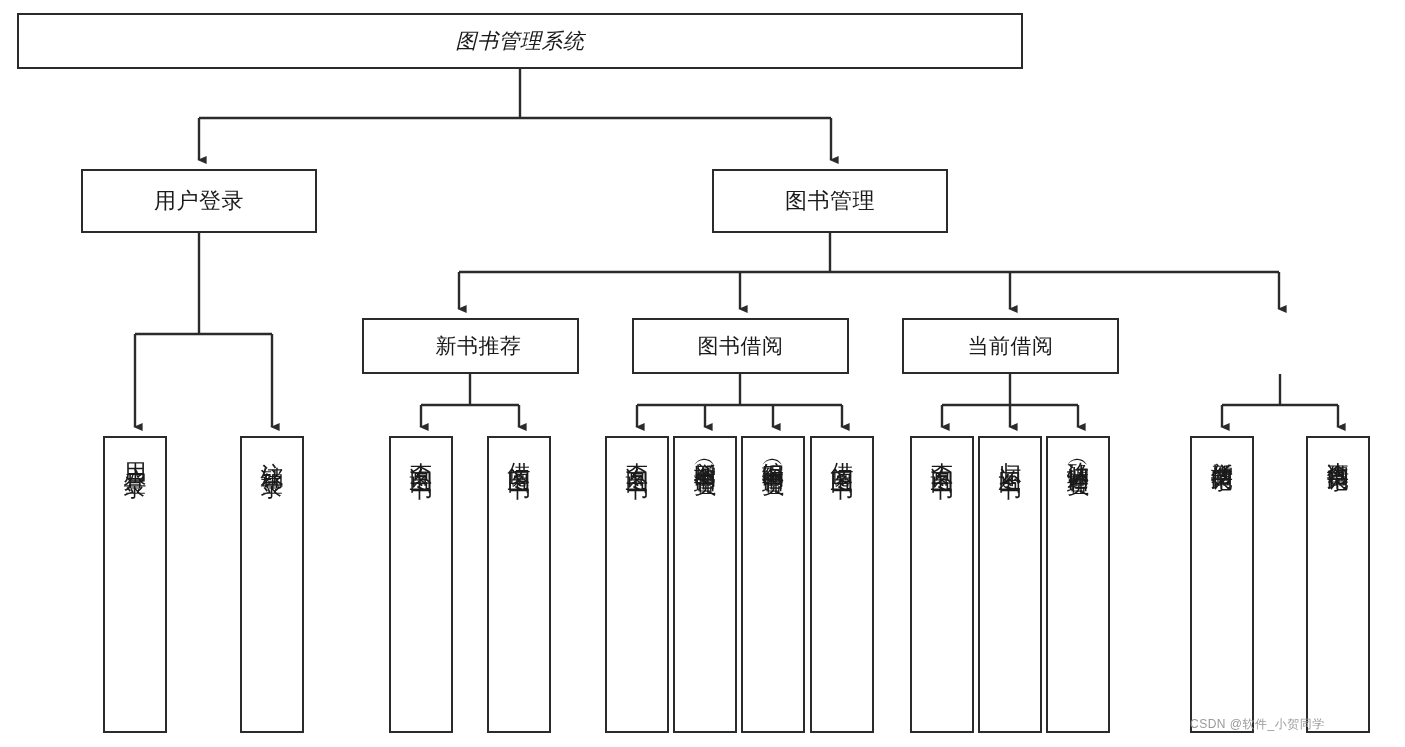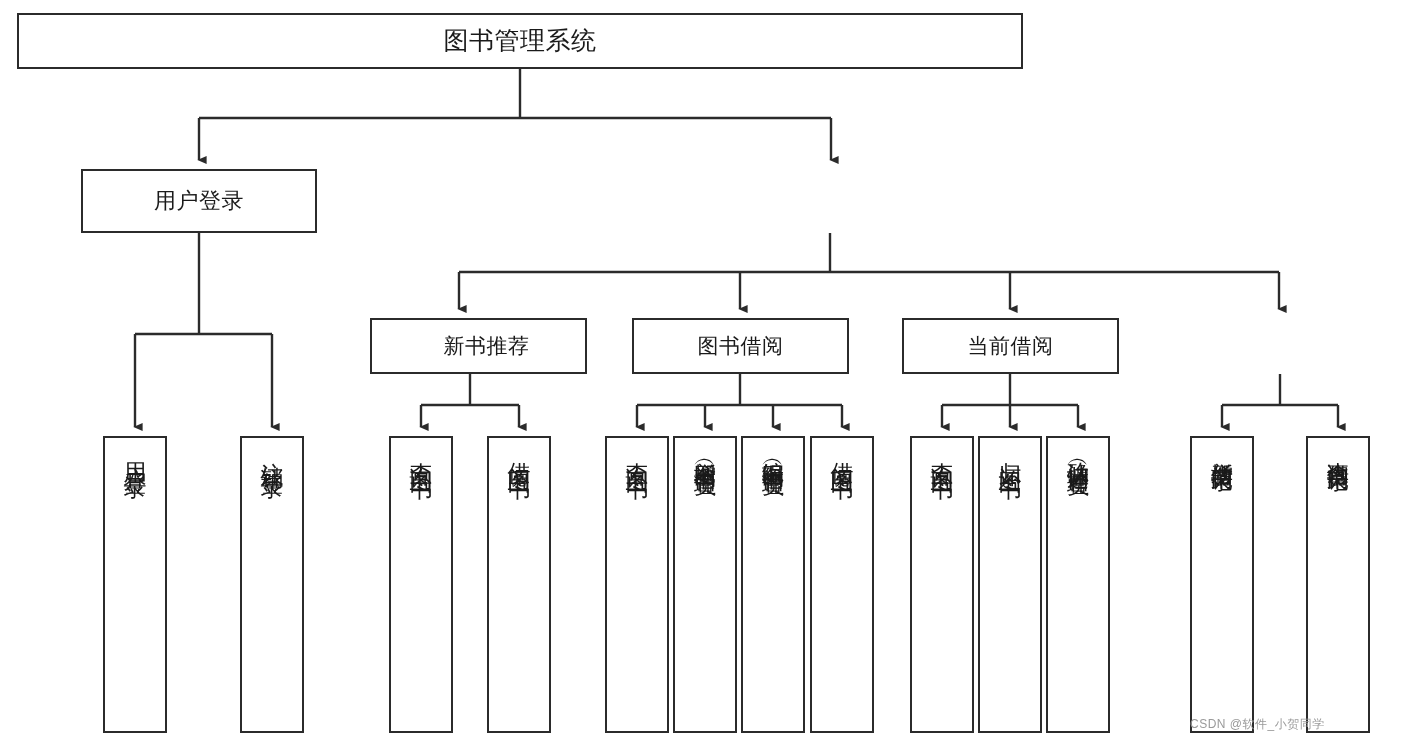--- a/index.html
+++ b/index.html
@@ -42,21 +42,22 @@
     letter-spacing: 0.5px;
   }
   
   .node.root {
     left: 17px;
     top: 13px;
     width: 1006px;
     height: 56px;
   }
   .node.root .label {
-    font-size: 25px;
+    font-size: 21px;
+    font-style: italic;
   }
   
   .node.lvl1 {
     top: 169px;
     width: 236px;
     height: 64px;
   }
   .node.lvl1 .label {
     font-size: 22px;
   }
@@ -158,22 +159,25 @@
     </g>
   </svg>
 
   <div class="node root">
     <span class="label">图书管理系统</span>
   </div>
 
   <div class="node lvl1" style="left:81px;">
     <span class="label">用户登录</span>
   </div>
-
-  <div class="node lvl2" style="left:370px;padding-left:16px;">
+  <div class="node lvl1" style="left:712px;">
+    <span class="label">图书管理</span>
+  </div>
+
+  <div class="node lvl2" style="left:362px;padding-left:16px;">
     <span class="label">新书推荐</span>
   </div>
   <div class="node lvl2" style="left:902px;">
     <span class="label">当前借阅</span>
   </div>
   <div class="node lvl2" style="left:632px;">
     <span class="label">图书借阅</span>
   </div>
 
   <div class="node leaf" style="left:103px;">

